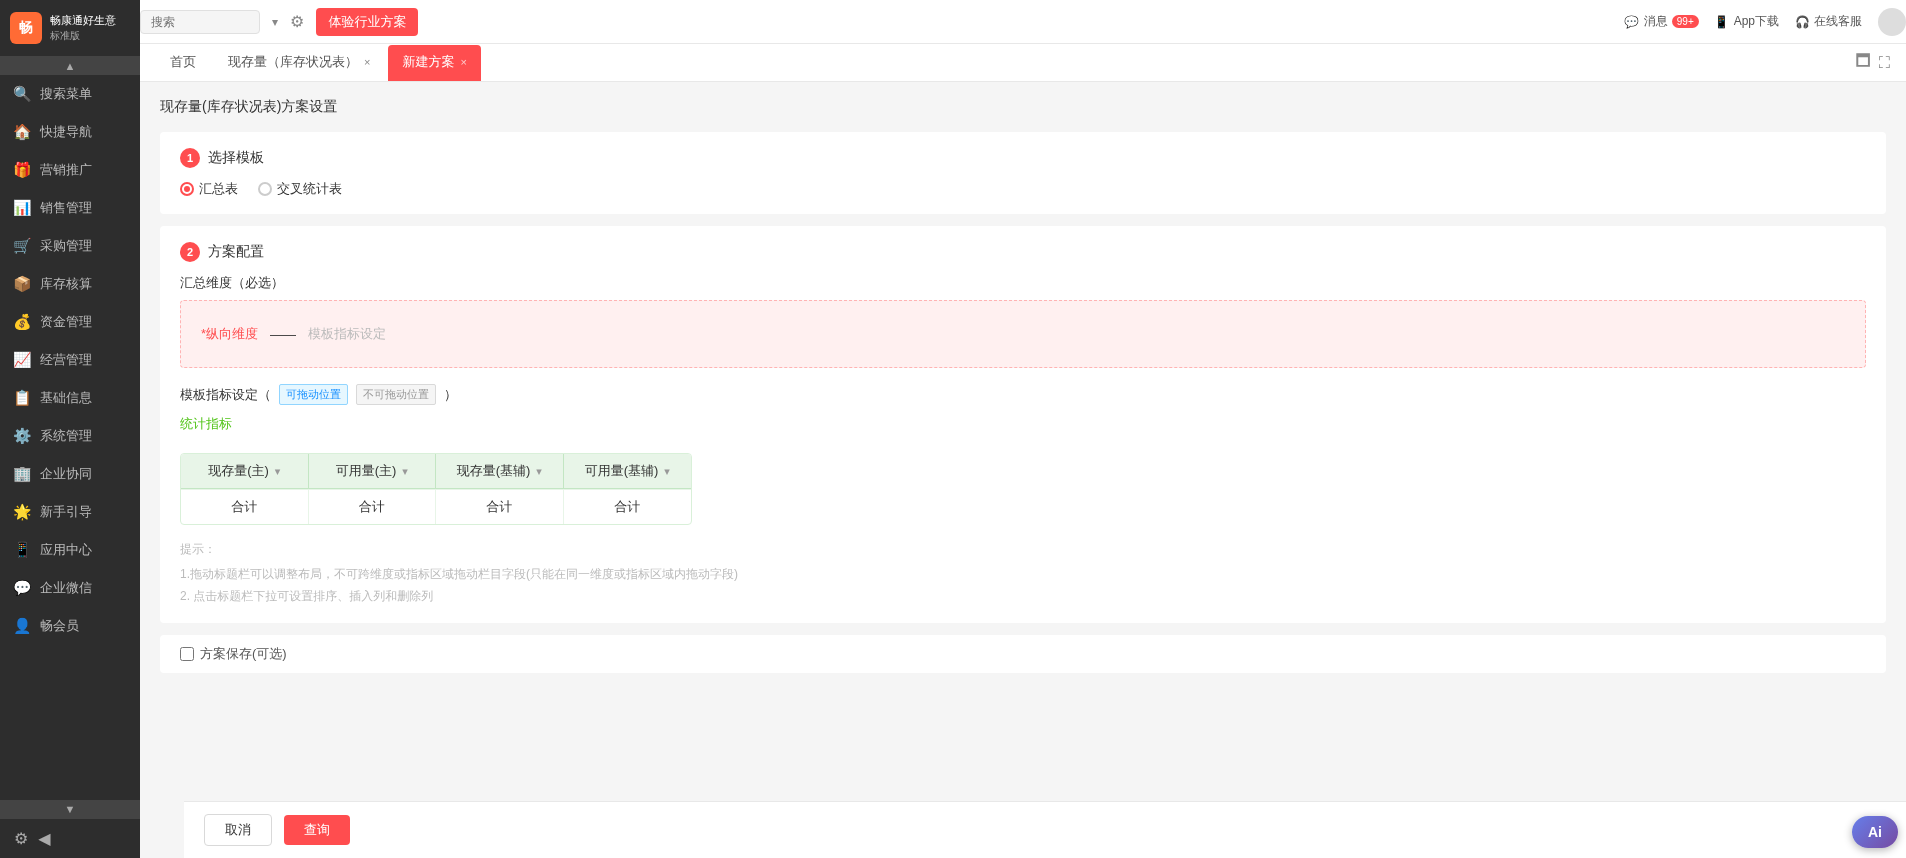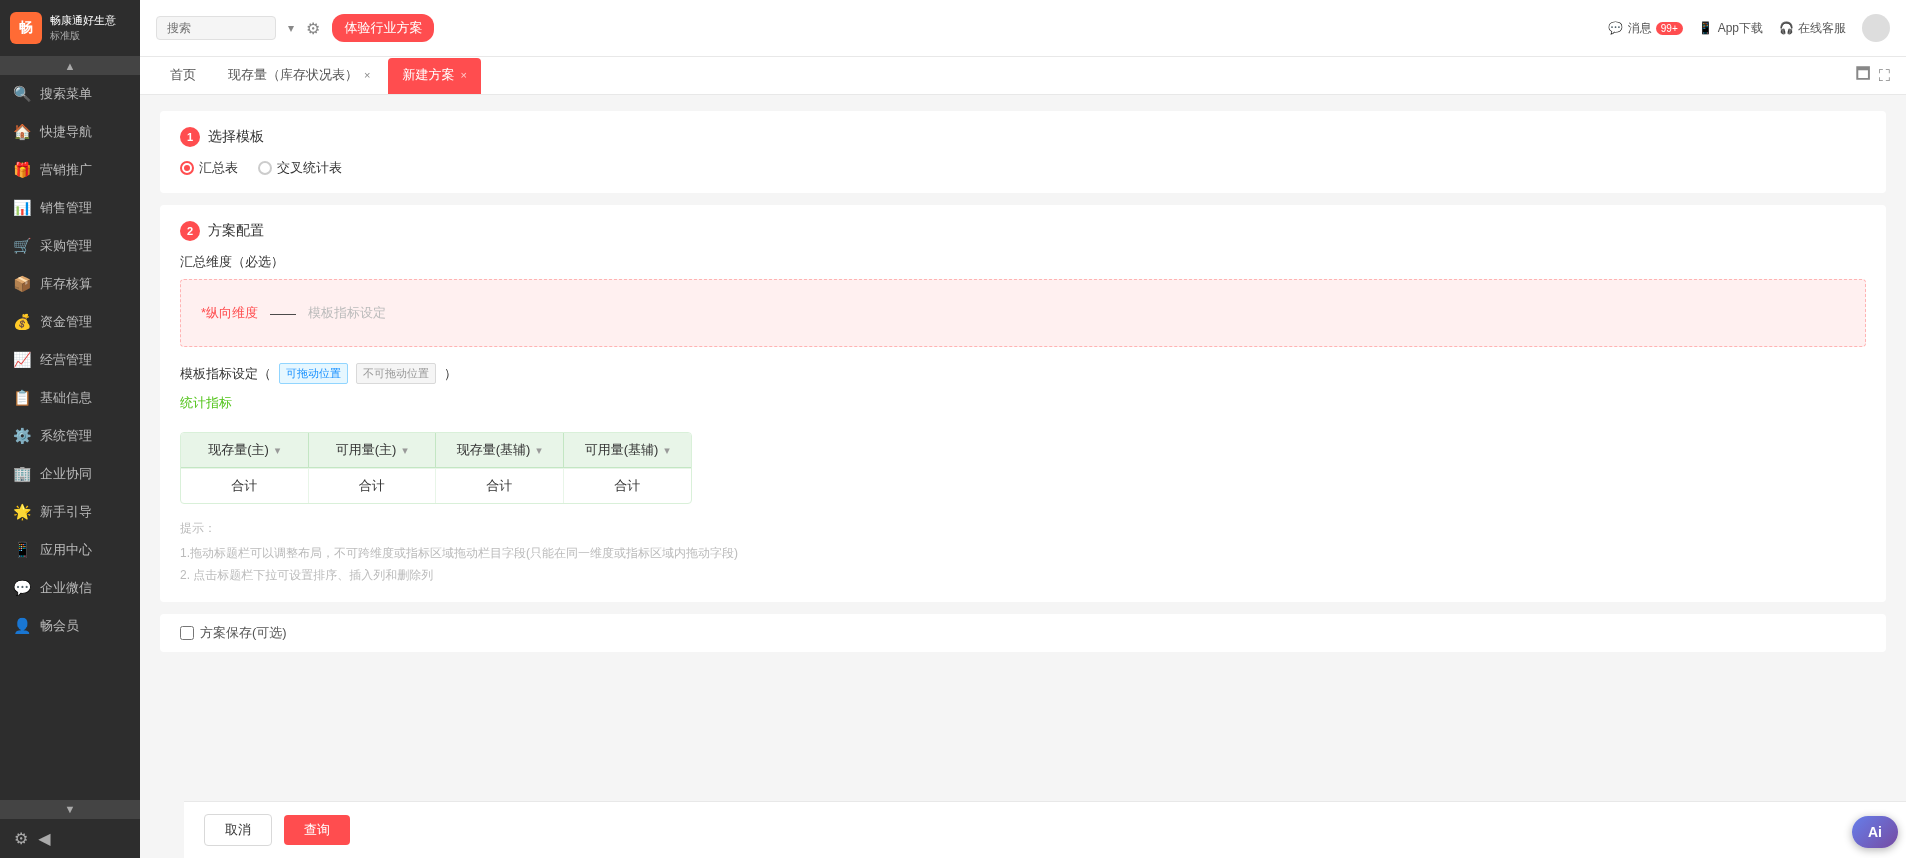--- a/index.html
+++ b/index.html
@@ -43,36 +43,36 @@
     .sidebar-bottom { padding: 10px 14px; display: flex; gap: 10px; border-top: 1px solid #444; }
     .sidebar-bottom-btn { background: none; border: none; color: #aaa; cursor: pointer; font-size: 16px; }
 
     
     .main-area { flex: 1; display: flex; flex-direction: column; height: 100%; overflow: hidden; }
 
     
     .top-bar {
       background: #fff;
       border-bottom: 1px solid #e8e8e8;
-      height: 57px;
+      height: 44px;
       display: flex;
       align-items: center;
-      padding: 0 16px;
+      padding: 0 0;
       gap: 17px;
       justify-content: space-between;
     }
     .top-bar-left { display: flex; align-items: center; gap: 12px; }
     .top-bar-search {
       background: #f5f5f5; border: 1px solid #e0e0e0; border-radius: 4px;
       padding: 4px 10px; font-size: 12px; color: #999; width: 120px;
     }
     .top-bar-dropdown { color: #888; font-size: 12px; cursor: pointer; }
     .top-bar-gear { color: #888; font-size: 16px; cursor: pointer; }
     .top-bar-cta {
-      background: #ff4d4f; color: #fff; border: none; border-radius: 12px;
+      background: #ff4d4f; color: #fff; border: none; border-radius: 4px;
       padding: 5px 12px; font-size: 13px; cursor: pointer;
     }
     .top-bar-right { display: flex; align-items: center; gap: 16px; }
     .top-bar-badge-wrap { position: relative; display: flex; align-items: center; gap: 4px; cursor: pointer; color: #555; font-size: 12px; }
     .badge { background: #ff4d4f; color: #fff; border-radius: 8px; padding: 1px 5px; font-size: 10px; }
     .top-bar-avatar { width: 28px; height: 28px; background: #ddd; border-radius: 50%; }
 
     
     .tabs-bar {
       background: #fff;
@@ -365,20 +365,21 @@
         <span class="tab-close">×</span>
       </div>
     </div>
     <div class="tabs-right">
       <button class="tab-action-btn">🗖</button>
       <button class="tab-action-btn">⛶</button>
     </div>
   </div>
 
   <div class="content-area">
+    <div class="page-title">现存量(库存状况表)方案设置</div>
 
     <div class="section-card">
       <div class="step-header">
         <div class="step-badge">1</div>
         <span class="step-title">选择模板</span>
       </div>
       <div class="radio-group">
         <label class="radio-item">
           <div class="radio-circle checked"></div>
           <span>汇总表</span>

